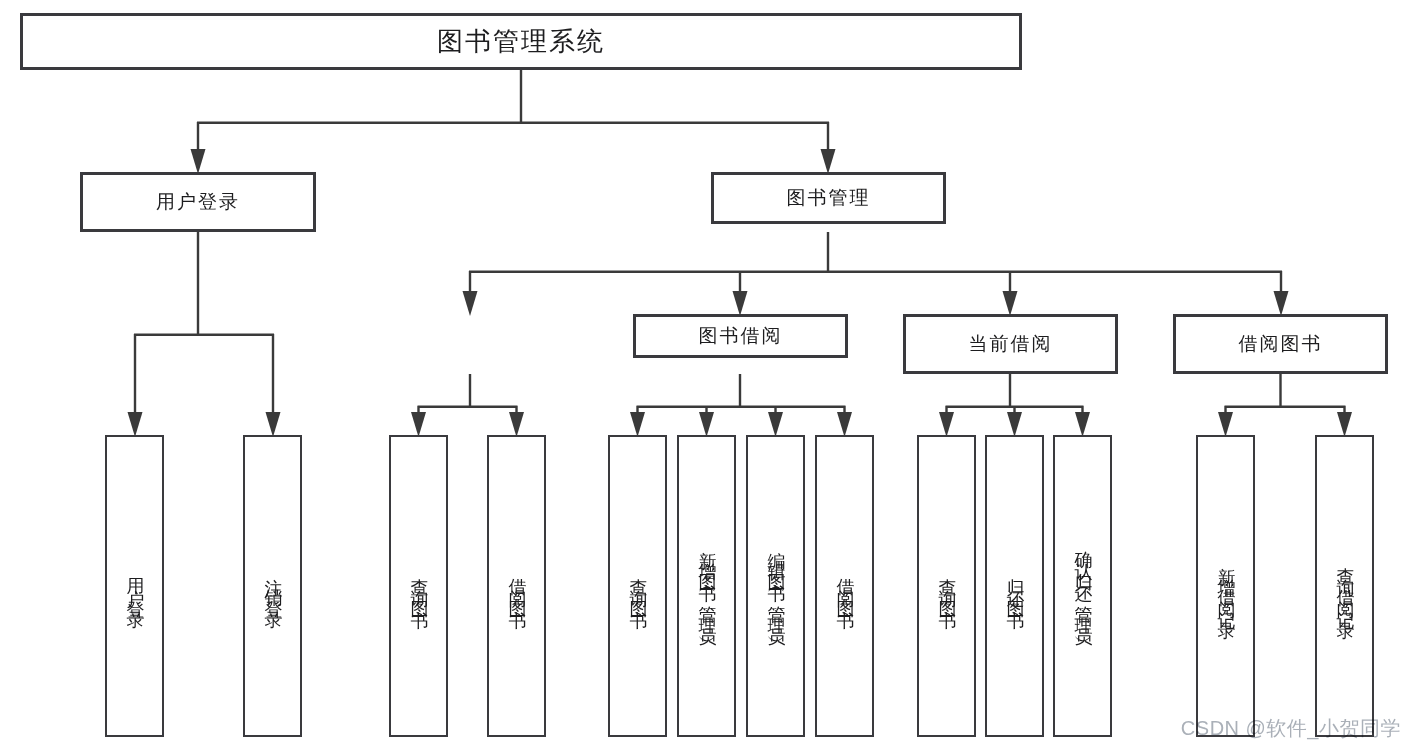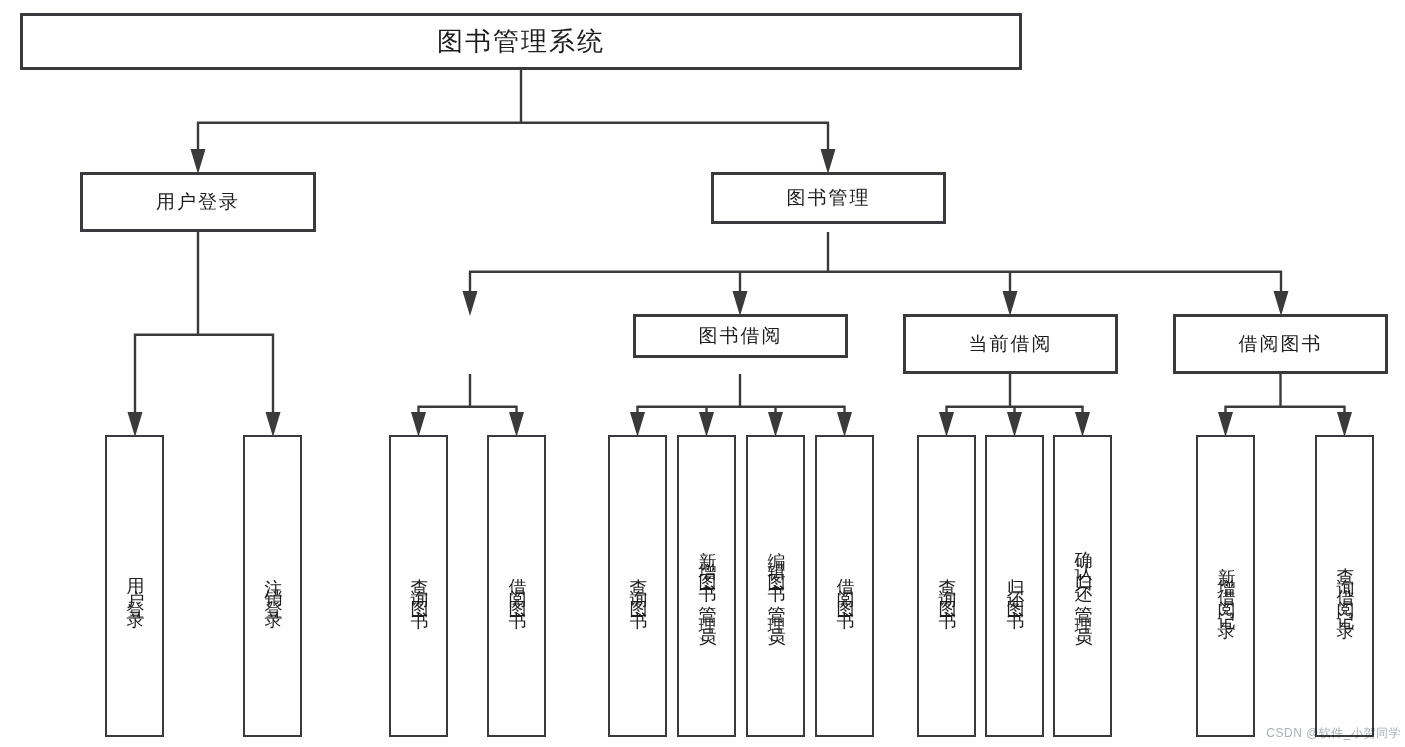--- a/index.html
+++ b/index.html
@@ -30,21 +30,21 @@
     writing-mode: vertical-rl;
     text-orientation: mixed;
     font-size: 18px;
     letter-spacing: 11px;
     line-height: 1.1;
   }
   .watermark {
     position: absolute;
     right: 4px;
     bottom: 5px;
-    font-size: 12px;
+    font-size: 20px;
     letter-spacing: 0.5px;
     color: #aab0b8;
     mix-blend-mode: multiply;
     z-index: 5;
     white-space: nowrap;
   }
 </style>
 </head>
 <body>
 

